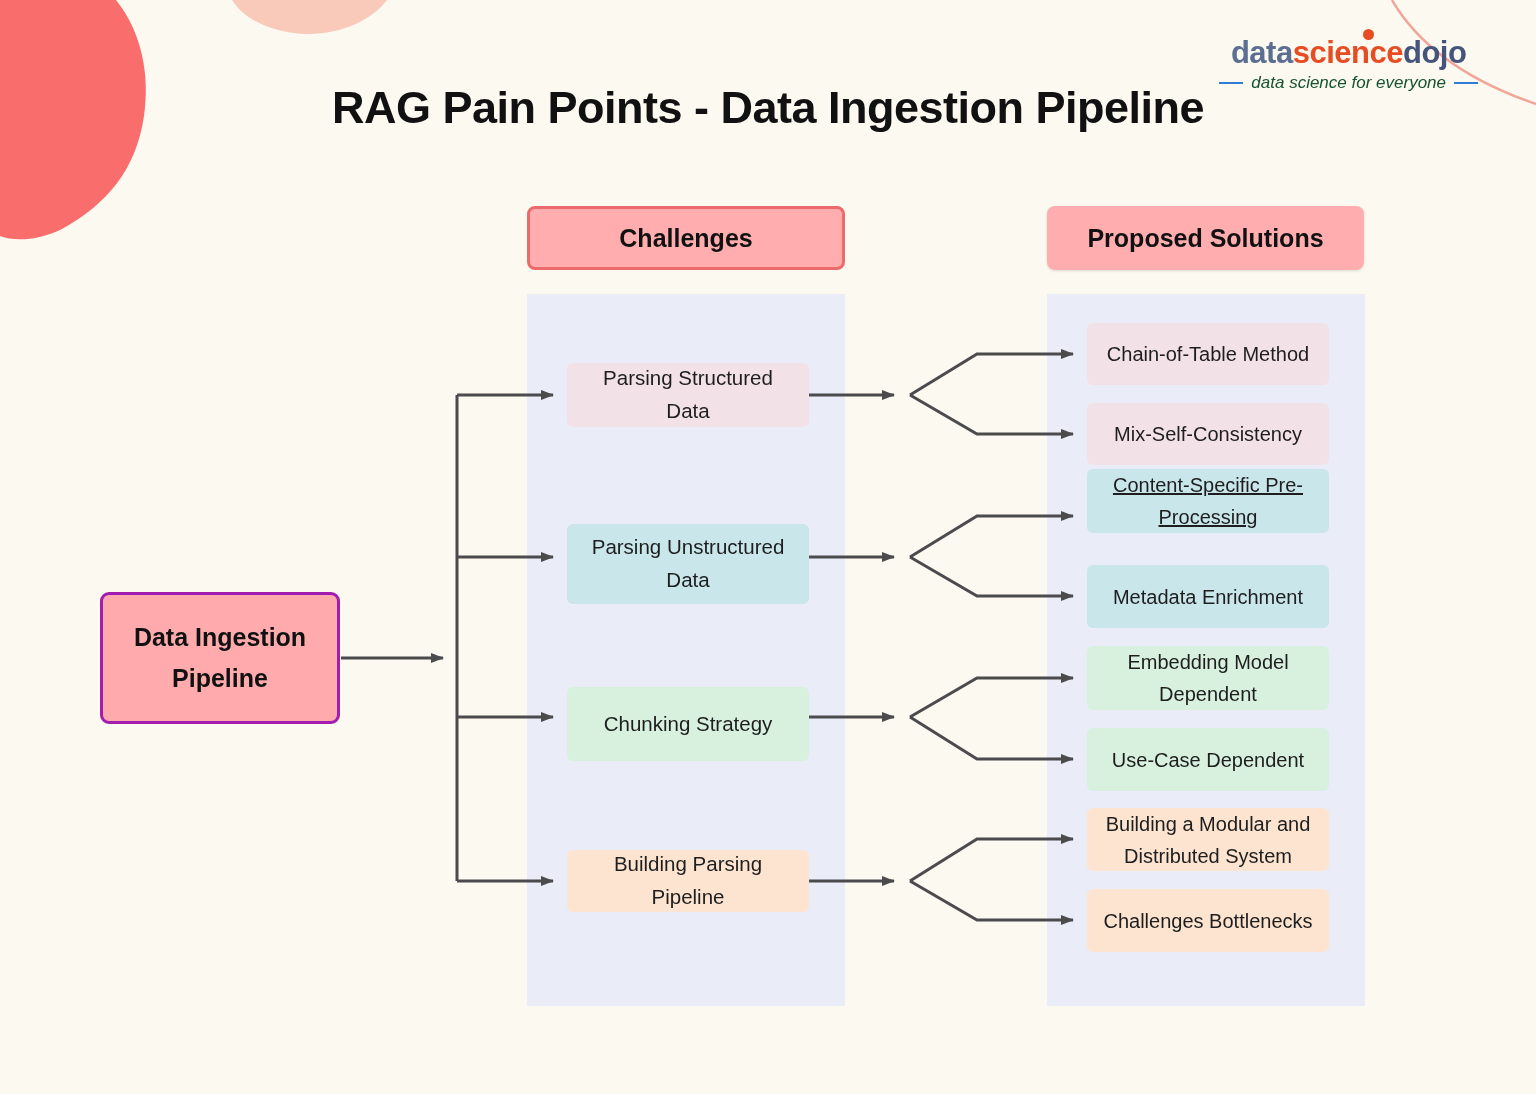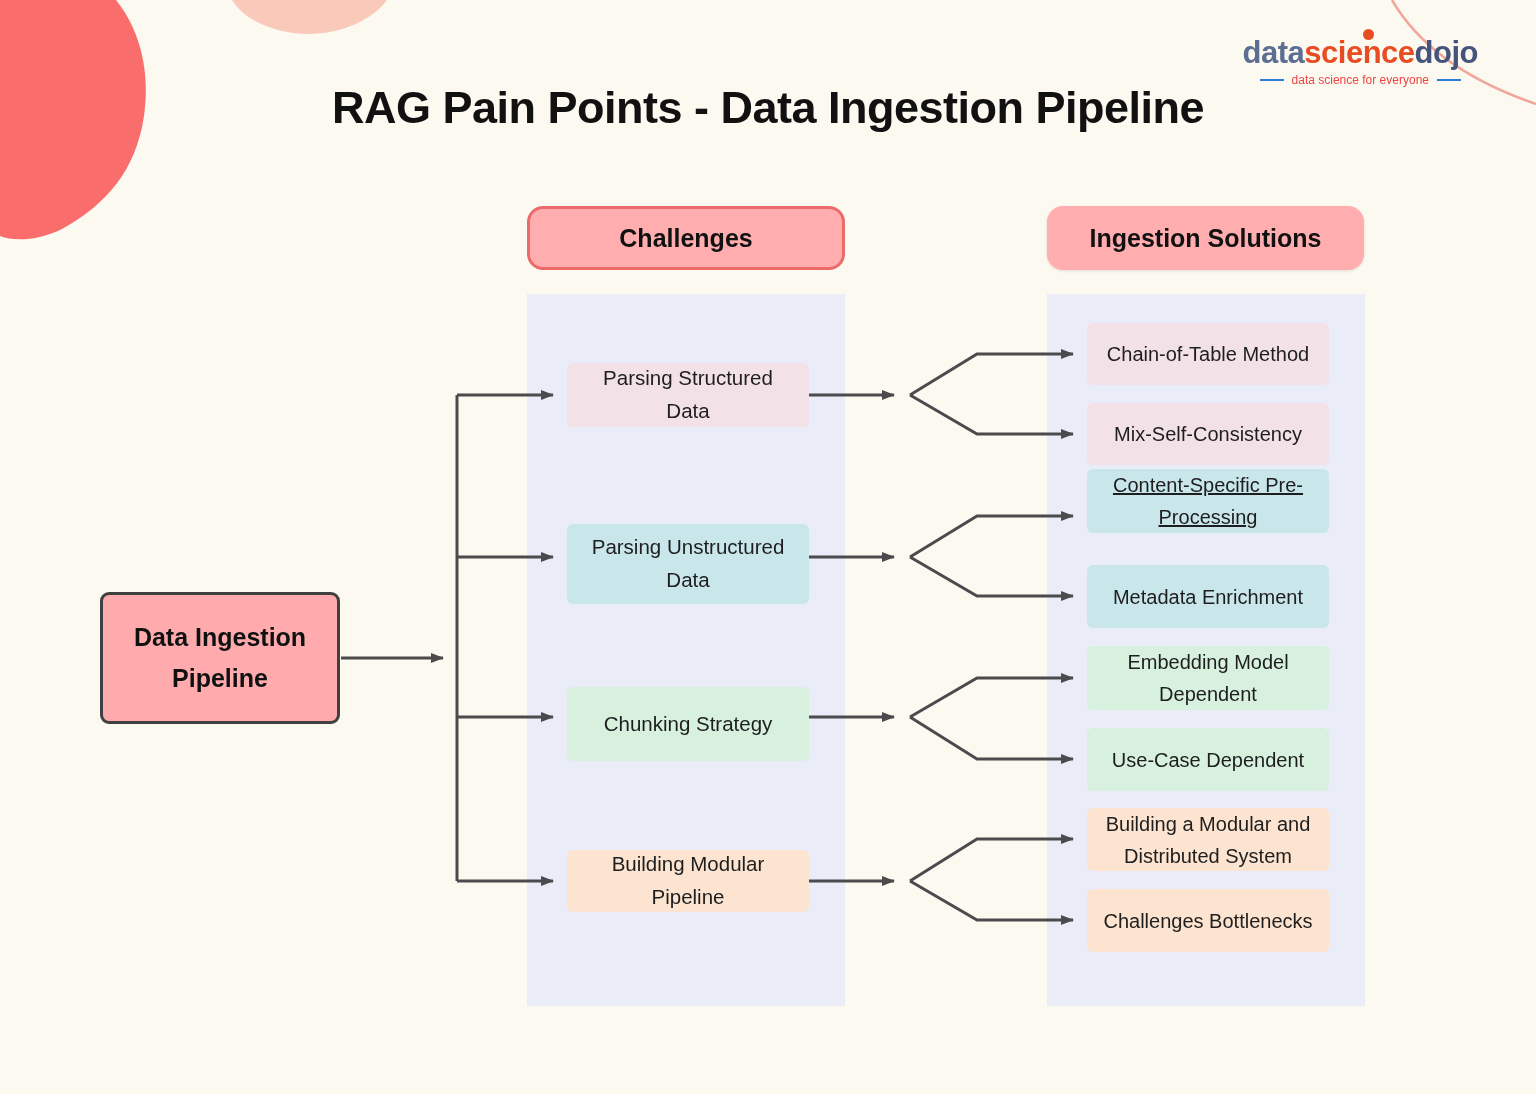--- a/index.html
+++ b/index.html
@@ -15,36 +15,36 @@
 
   
   .logo{position:absolute;right:58px;top:36px;z-index:1;text-align:center;}
   .logo-row{font-size:31px;font-weight:bold;letter-spacing:-0.5px;line-height:1.1;position:relative;}
   .logo-data{color:#5d6e93;}
   .logo-science{color:#e84c22;position:relative;}
   .logo-dojo{color:#44547a;}
   .logo-head{position:absolute;right:104px;top:-7px;width:11px;height:11px;border-radius:50%;background:#e84c22;}
   .logo-tagrow{display:flex;align-items:center;justify-content:center;gap:8px;margin-top:3px;}
   .logo-dash{width:24px;height:2px;background:#2e7cd6;}
-  .logo-tagline{font-size:12px;color:#ef4444;white-space:nowrap;}
+  .logo-tagline{font-size:17px;color:#14532d;white-space:nowrap;font-style:italic;}
 
   
   .panel{position:absolute;top:294px;width:318px;height:712px;background:#eaecf8;z-index:1;}
   .panel.mid{left:527px;}
   .panel.right{left:1047px;}
 
   
   .hdr{position:absolute;top:206px;height:64px;display:flex;align-items:center;justify-content:center;
-    font-size:25px;font-weight:bold;color:#111;border-radius:16px;z-index:3;text-align:right;}
+    font-size:25px;font-weight:bold;color:#111;border-radius:8px;z-index:3;text-align:right;}
   .hdr.challenges{left:527px;width:318px;border:3px solid #ec6a6a;box-sizing:border-box;}
   .hdr.solutions{left:1047px;width:317px;box-shadow:0 1px 3px rgba(0,0,0,0.12);}
 
   
   .root-node{position:absolute;left:100px;top:592px;width:240px;height:132px;box-sizing:border-box;
-    border:3px solid #404040;border-radius:9px;display:flex;align-items:center;justify-content:center;
+    border:3px solid #a21caf;border-radius:9px;display:flex;align-items:center;justify-content:center;
     text-align:center;font-size:25px;font-weight:bold;color:#111;line-height:1.65;z-index:3;padding:0 14px;}
 
   
   .node{position:absolute;width:242px;border-radius:6px;display:flex;align-items:center;justify-content:center;
     text-align:center;color:#1e1e1e;z-index:3;padding:0 16px;box-sizing:border-box;line-height:1.6;}
   .cnode{left:567px;font-size:20.5px;}
   .snode{left:1087px;font-size:20px;}
 </style>
 </head>
 <body>
@@ -102,28 +102,28 @@
       <path d="M910,717 L977,678 H1073" marker-end="url(#ah)"></path>
       <path d="M910,717 L977,759 H1073" marker-end="url(#ah)"></path>
 
       <path d="M809,881 H894" marker-end="url(#ah)"></path>
       <path d="M910,881 L977,839 H1073" marker-end="url(#ah)"></path>
       <path d="M910,881 L977,920 H1073" marker-end="url(#ah)"></path>
     </g>
   </svg>
 
   <div class="hdr challenges" style="background-color: rgb(255, 173, 175);">Challenges</div>
-  <div class="hdr solutions" style="background-color: rgb(255, 173, 175);">Ingestion Solutions</div>
+  <div class="hdr solutions" style="background-color: rgb(255, 173, 175);">Proposed Solutions</div>
 
   <div class="root-node" style="background-color: rgb(255, 171, 173);">Data Ingestion Pipeline</div>
 
   <div class="node cnode" style="top: 363px; height: 64px; background-color: rgb(243, 225, 232);">Parsing Structured Data</div>
   <div class="node cnode" style="top: 524px; height: 80px; background-color: rgb(201, 230, 235);">Parsing Unstructured Data</div>
   <div class="node cnode" style="top: 687px; height: 74px; background-color: rgb(215, 241, 222);">Chunking Strategy</div>
-  <div class="node cnode" style="top: 850px; height: 62px; background-color: rgb(252, 228, 209);">Building Modular Pipeline</div>
+  <div class="node cnode" style="top: 850px; height: 62px; background-color: rgb(252, 228, 209);">Building Parsing Pipeline</div>
 
   <div class="node snode" style="top: 323px; height: 62px; background-color: rgb(243, 225, 232);">Chain-of-Table Method</div>
   <div class="node snode" style="top: 403px; height: 62px; background-color: rgb(243, 225, 232);">Mix-Self-Consistency</div>
   <div class="node snode" style="top: 469px; height: 64px; background-color: rgb(201, 230, 235); text-decoration: underline;">Content-Specific Pre-Processing</div>
   <div class="node snode" style="top: 565px; height: 63px; background-color: rgb(201, 230, 235);">Metadata Enrichment</div>
   <div class="node snode" style="top: 646px; height: 64px; background-color: rgb(215, 241, 222);">Embedding Model Dependent</div>
   <div class="node snode" style="top: 728px; height: 63px; background-color: rgb(215, 241, 222);">Use-Case Dependent</div>
   <div class="node snode" style="top: 808px; height: 63px; background-color: rgb(252, 228, 209);">Building a Modular and Distributed System</div>
   <div class="node snode" style="top: 889px; height: 63px; background-color: rgb(252, 228, 209);">Challenges Bottlenecks</div>
 

